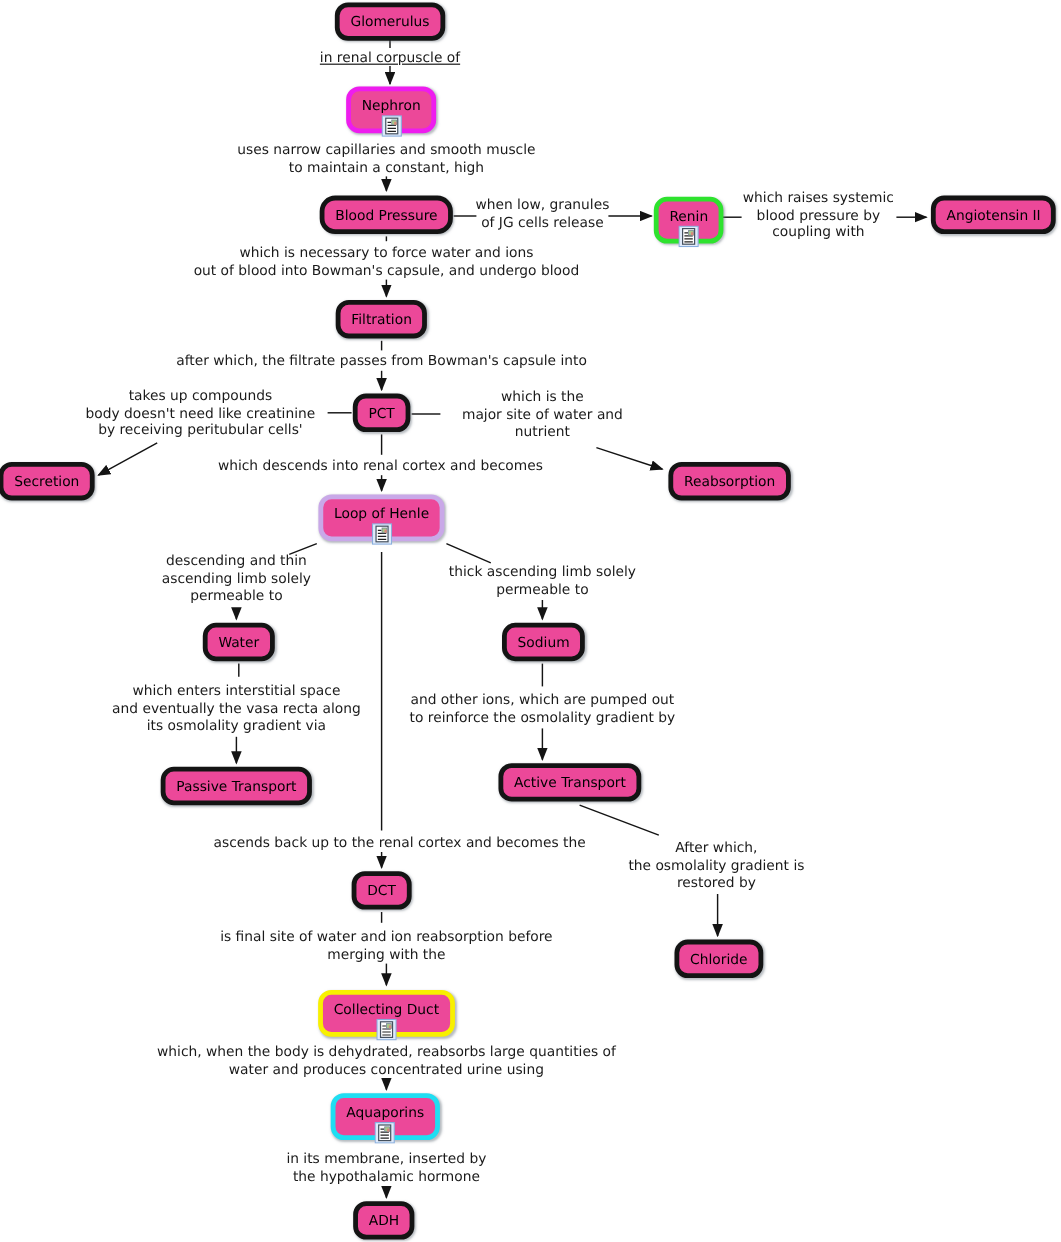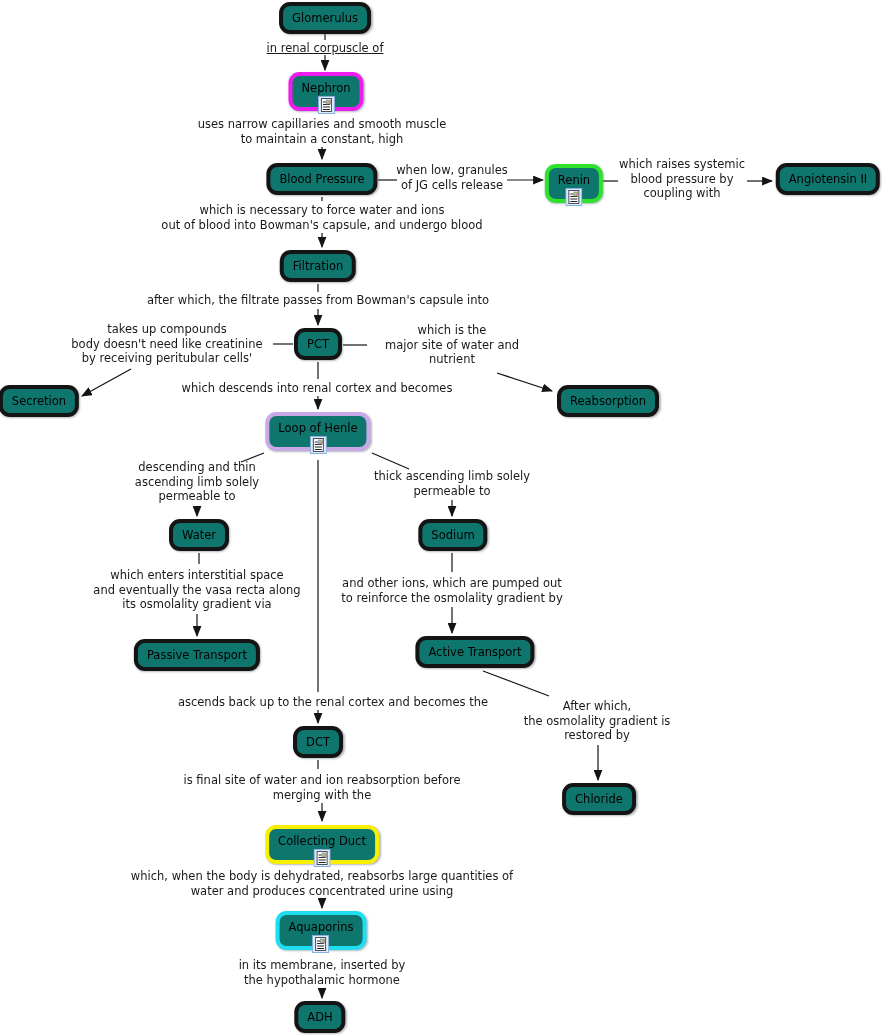--- a/index.html
+++ b/index.html
@@ -1,21 +1,21 @@
 <!DOCTYPE html>
 <html><head>
 <meta charset="utf-8">
 <style>
   html,body{margin:0;padding:0;background:#ffffff;}
   body{width:884px;height:1035px;position:relative;font-family:"DejaVu Sans","Liberation Sans",sans-serif;}
   .canvas{position:absolute;left:0;top:0;width:884px;height:1035px;}
   svg.edges{position:absolute;left:0;top:0;width:884px;height:1035px;pointer-events:none;}
   .node{
     position:absolute;transform:translateX(-50%);
-    background:#0f766e;border:4px solid #141414;border-radius:11px;
+    background:#ec4899;border:4px solid #141414;border-radius:11px;
     padding:5px 9px;font-size:11.5px;line-height:14px;color:#000;
     white-space:nowrap;text-align:center;
     box-shadow:1px 1px 2px rgba(110,120,130,.5);
     box-sizing:border-box;
   }
   .node.icon-node{padding-bottom:12px;}
   .res-icon{position:absolute;left:50%;bottom:-7px;transform:translateX(-50%);display:block;}
   .edge-label{
     position:absolute;transform:translateX(-50%);
     font-size:11.5px;line-height:14.5px;color:#1a1a1a;
@@ -119,21 +119,21 @@
     <span>Nephron</span>
     <svg class="res-icon" width="17" height="18" viewBox="0 0 17 18">
       <rect x="0.5" y="0.5" width="16" height="17" fill="#dfeafa" stroke="#88aede"></rect>
       <rect x="3.5" y="2.5" width="10" height="13" fill="#ffffff" stroke="#44505e"></rect>
       <path d="M5 6h3 M5 8.5h7 M5 11h7 M5 13.5h7" stroke="#222" stroke-width="1" fill="none"></path>
       <rect x="8.5" y="4" width="4" height="4" fill="#a9c98a" stroke="#7a8a9a" stroke-width="0.7"></rect>
       <rect x="10.5" y="5.5" width="2" height="2.5" fill="#d88a7a"></rect>
     </svg>
   </div>
 
-  <div class="node" style="left: 322px; top: 163px; border-color: rgb(20, 20, 20);">
+  <div class="node" style="left: 322px; top: 163px; border-color: rgb(20, 20, 20); border-radius: 13px;">
     <span>Blood Pressure</span>
   </div>
 
   <div class="node icon-node" style="left: 574px; top: 164px; border-color: rgb(46, 226, 46);">
     <span>Renin</span>
     <svg class="res-icon" width="17" height="18" viewBox="0 0 17 18">
       <rect x="0.5" y="0.5" width="16" height="17" fill="#dfeafa" stroke="#88aede"></rect>
       <rect x="3.5" y="2.5" width="10" height="13" fill="#ffffff" stroke="#44505e"></rect>
       <path d="M5 6h3 M5 8.5h7 M5 11h7 M5 13.5h7" stroke="#222" stroke-width="1" fill="none"></path>
       <rect x="8.5" y="4" width="4" height="4" fill="#a9c98a" stroke="#7a8a9a" stroke-width="0.7"></rect>

